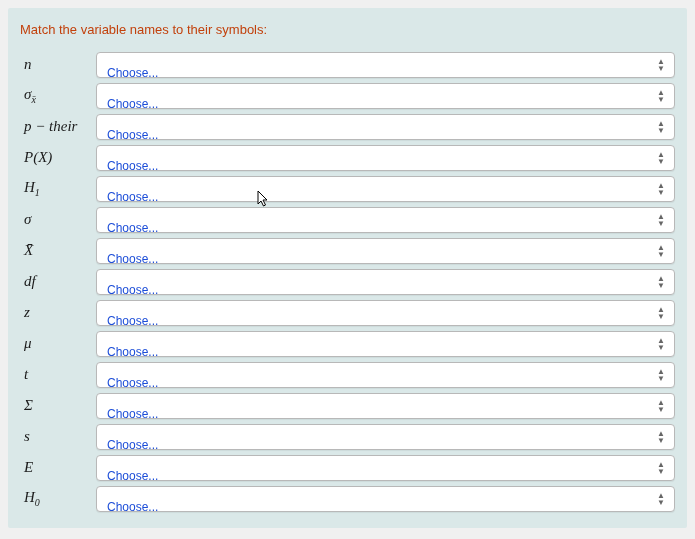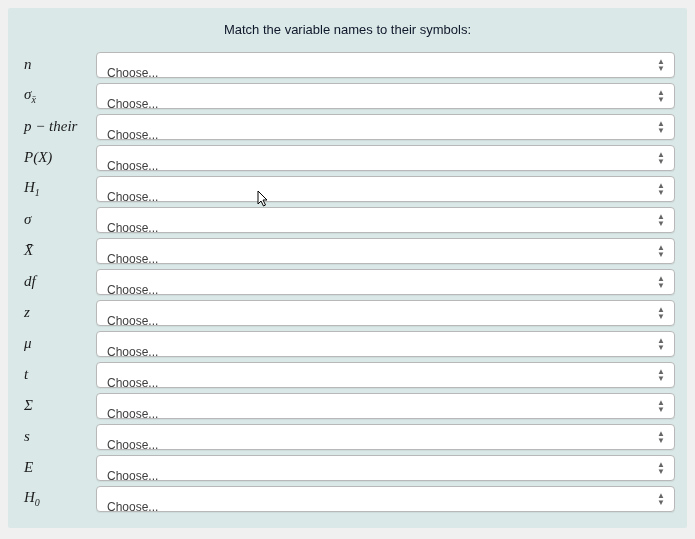--- a/index.html
+++ b/index.html
@@ -11,23 +11,22 @@
     overflow: hidden;
   }
   .panel {
     background: #dae8e8;
     margin: 8px;
     padding: 14px 12px 14px 12px;
     border-radius: 2px;
   }
   .prompt {
     font-size: 13px;
-    color: #0f172a;
+    color: #c2410c;
     margin-bottom: 12px;
-    text-align: center;
   }
   .rows { display: flex; flex-direction: column; }
   .row {
     display: flex;
     align-items: center;
     height: 31px;
   }
   .symbol {
     width: 76px;
     font-family: "Times New Roman", serif;
@@ -45,21 +44,21 @@
     background: #ffffff;
     border: 1px solid #b8b8b8;
     border-radius: 4px;
     height: 26px;
     padding: 0 8px 0 10px;
     font-size: 12px;
     color: #555;
     cursor: pointer;
     box-shadow: 0 1px 1px rgba(0,0,0,0.06);
   }
-  .select-text { color: #404040; margin-top: 16px; }
+  .select-text { color: #1d4ed8; margin-top: 16px; }
   .arrows {
     width: 10px;
     height: 14px;
     display: inline-block;
     position: relative;
     color: #666;
     font-size: 8px;
     line-height: 7px;
     text-align: center;
   }

